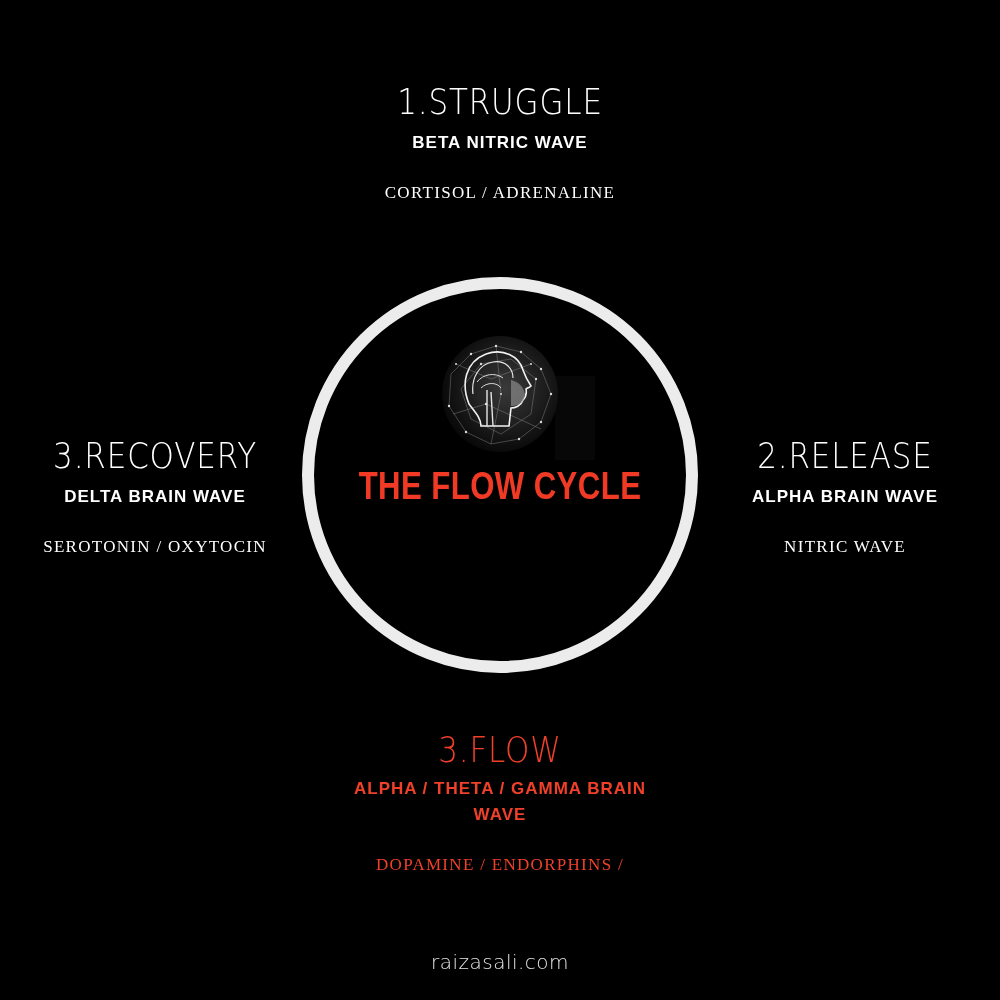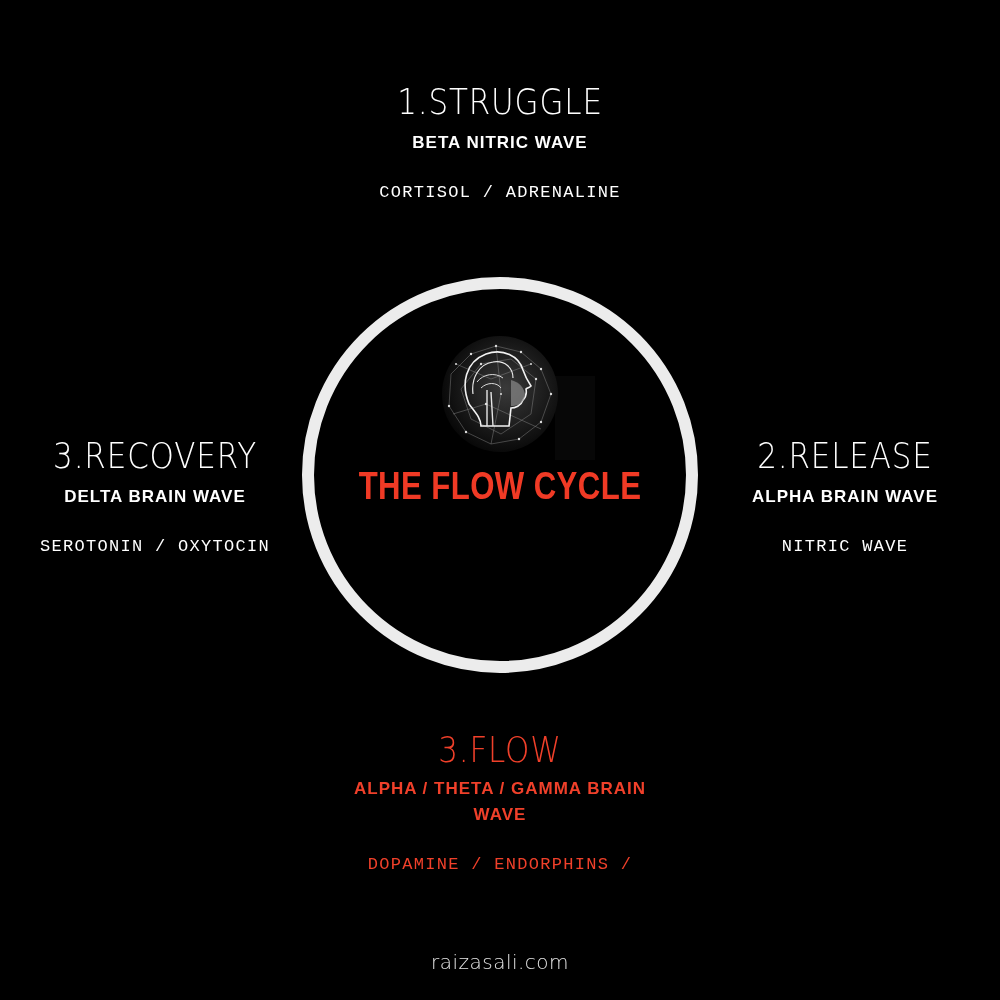--- a/index.html
+++ b/index.html
@@ -4,21 +4,21 @@
 <style>
   html, body { margin: 0; padding: 0; background: #000; }
   body { width: 1000px; height: 1000px; position: relative; overflow: hidden;
          font-family: "Liberation Sans", "DejaVu Sans", sans-serif; color: #fff; }
   .block { position: absolute; text-align: center; }
   .stage-title { font-family: "DejaVu Sans", sans-serif; font-weight: 200; font-size: 36px;
                  letter-spacing: 1px; line-height: 40px; white-space: nowrap;
                  transform: scaleX(0.86); transform-origin: center; }
   .stage-wave { font-family: "Liberation Sans", sans-serif; font-weight: 700; font-size: 17px;
                 letter-spacing: 1px; line-height: 26px; margin-top: 8px; }
-  .stage-chem { font-family: Liberation Mono, monospace; font-weight: 400; font-size: 17px;
+  .stage-chem { font-family: Liberation Serif, serif; font-weight: 400; font-size: 17px;
                 letter-spacing: 1.3px; line-height: 26px; margin-top: 24px; }
   .red { color: #f0402a; }
 
   #ring { position: absolute; left: 302px; top: 277px; width: 372px; height: 372px;
           border: 12px solid #ececec; border-radius: 50%; background: #000; }
   #orb { position: absolute; left: 441px; top: 334px; width: 118px; height: 120px; }
   #orb-shadow { position: absolute; left: 555px; top: 376px; width: 40px; height: 84px;
                 background: #070707; }
   #cycle-title { position: absolute; left: 0; width: 1000px; top: 463px; text-align: center;
                  font-family: "Liberation Sans", sans-serif; font-weight: 700; font-size: 38px;

